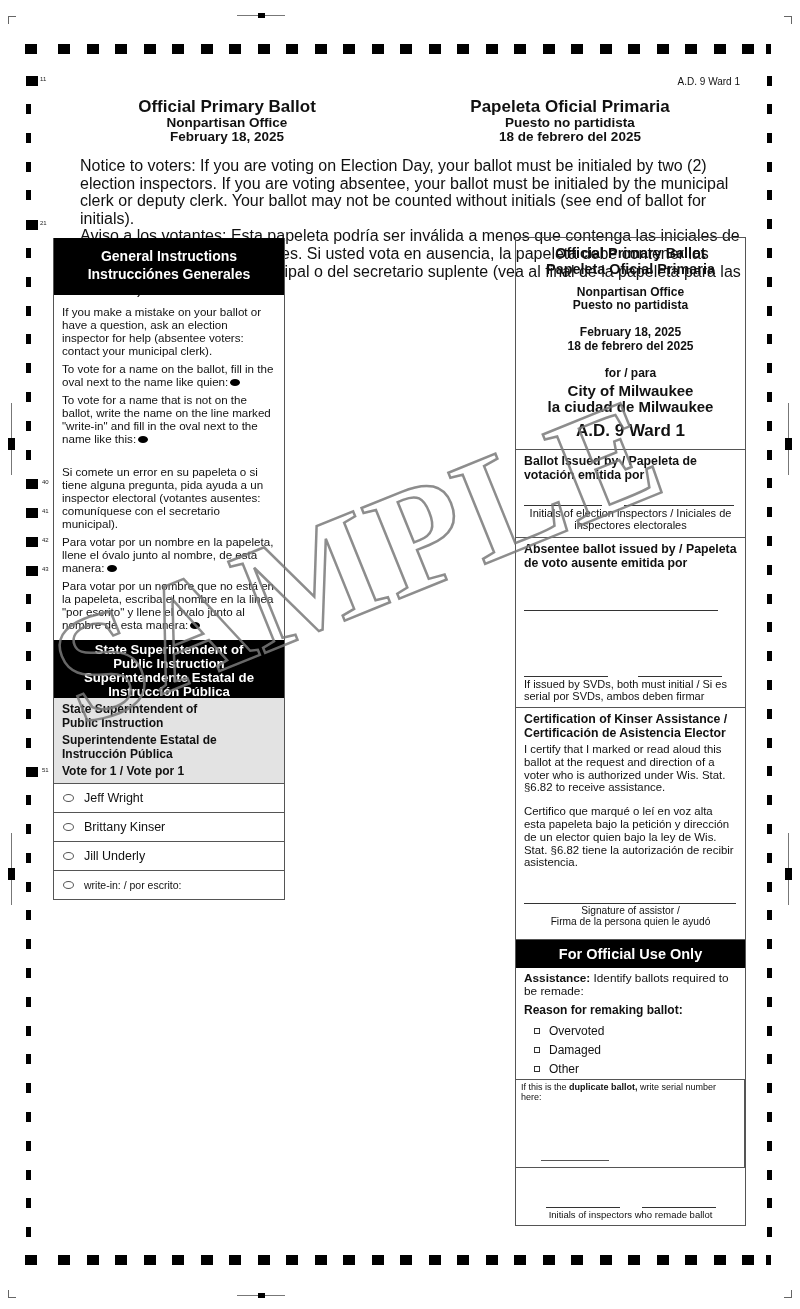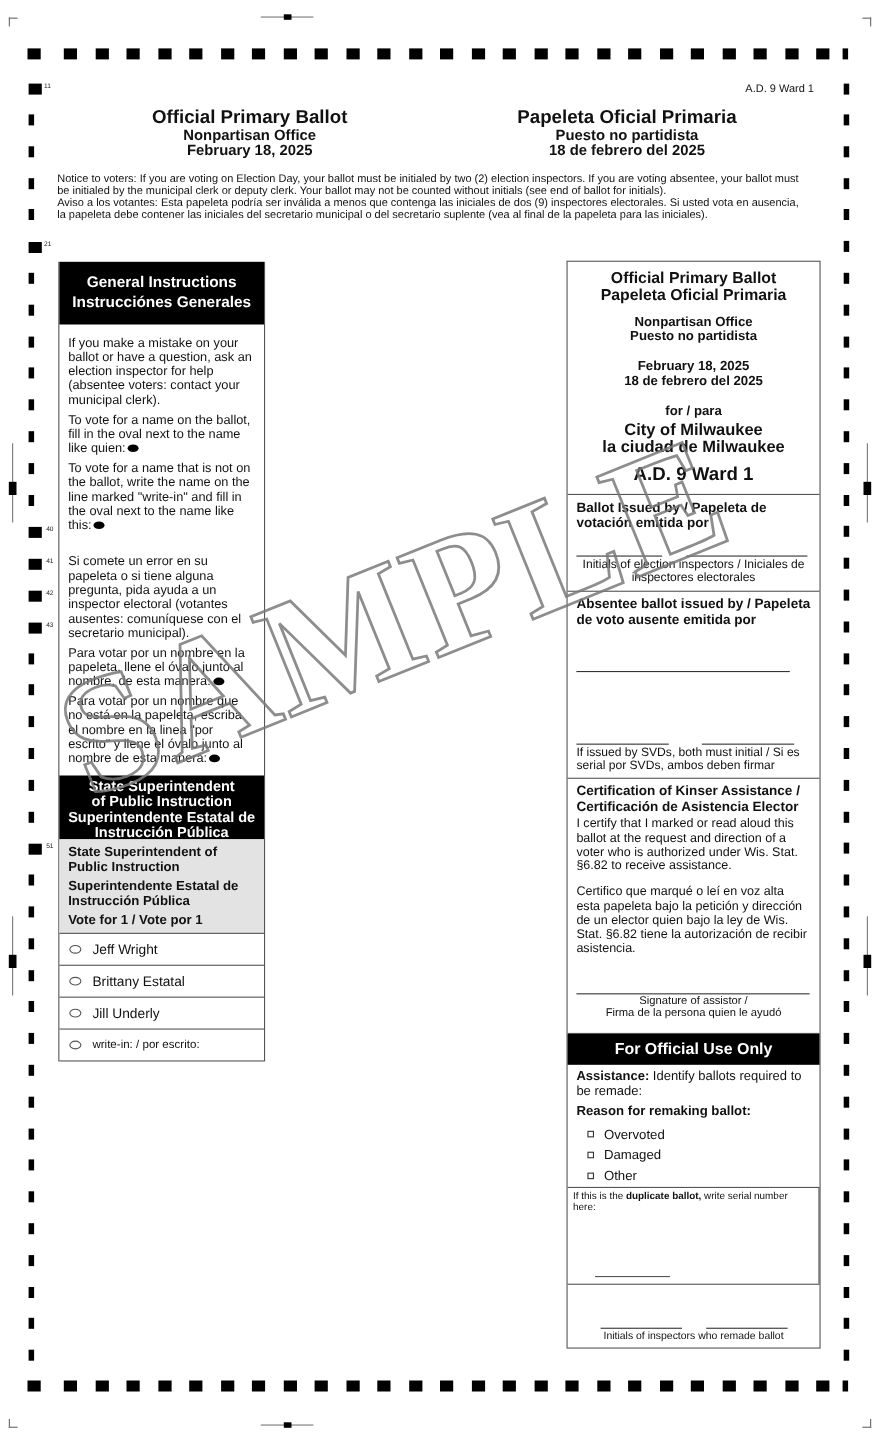--- a/index.html
+++ b/index.html
@@ -19,25 +19,25 @@
   .tm-side { position: absolute; width: 5px; height: 10px; background: #000; }
   .tm-wide { position: absolute; width: 12px; height: 10px; background: #000; }
   .tm-num { position: absolute; font-size: 6px; color: #222; }
 
   .ward-top { position: absolute; right: 60px; top: 76px; font-size: 10px; }
 
   .hdr { position: absolute; top: 98px; text-align: center; line-height: 1.05; }
   .hdr .t1 { font-size: 17px; font-weight: bold; }
   .hdr .t2 { font-size: 13.5px; font-weight: bold; }
 
-  .notice { position: absolute; left: 52px; top: 157px; width: 680px; font-size: 10px; line-height: 1.1; }
+  .notice { position: absolute; left: 80px; top: 157px; width: 680px; font-size: 16px; line-height: 1.1; }
   .notice p + p { margin-top: 0; }
 
   
-  .lcol { position: absolute; left: 53px; top: 238px; width: 188px; border-left: 1px solid #555; border-right: 1px solid #555; }
+  .lcol { position: absolute; left: 53px; top: 238px; width: 232px; border-left: 1px solid #555; border-right: 1px solid #555; }
   .blackhead { background: #000; color: #fff; text-align: center; font-weight: bold; }
   .gi-head { height: 57px; font-size: 14px; line-height: 1.25; padding-top: 10px; }
   .gi-body { padding: 10px 8px 4px 8px; font-size: 11.6px; line-height: 1.12; }
   .gi-body p { margin-bottom: 5px; }
   .gi-body p.gap { margin-top: 20px; }
   .oval { display: inline-block; width: 10px; height: 7px; border-radius: 50%; background: #000; vertical-align: middle; margin-left: 2px; }
 
   .race-head { height: 58px; font-size: 13.2px; line-height: 1.07; padding-top: 3px; }
   .race-sub { background: #e3e3e3; padding: 4px 8px 2px 8px; font-size: 12px; font-weight: bold; line-height: 1.17; border-bottom: 1px solid #555; }
   .race-sub p { margin-bottom: 3px; }
@@ -293,21 +293,21 @@
     <p style="width:170px;">State Superintendent of Public Instruction</p>
     <p style="width:170px;">Superintendente Estatal de Instrucción Pública</p>
     <p>Vote for 1 / Vote por 1</p>
   </div>
   <div class="cand">
       <span class="o"></span>
       <span>Jeff Wright</span>
     </div>
   <div class="cand">
       <span class="o"></span>
-      <span>Brittany Estatal</span>
+      <span>Brittany Kinser</span>
     </div>
   <div class="cand">
       <span class="o"></span>
       <span>Jill Underly</span>
     </div>
   <div class="cand wi">
       <span class="o"></span>
       <span>write-in: / por escrito:</span>
     </div>
 </div>

